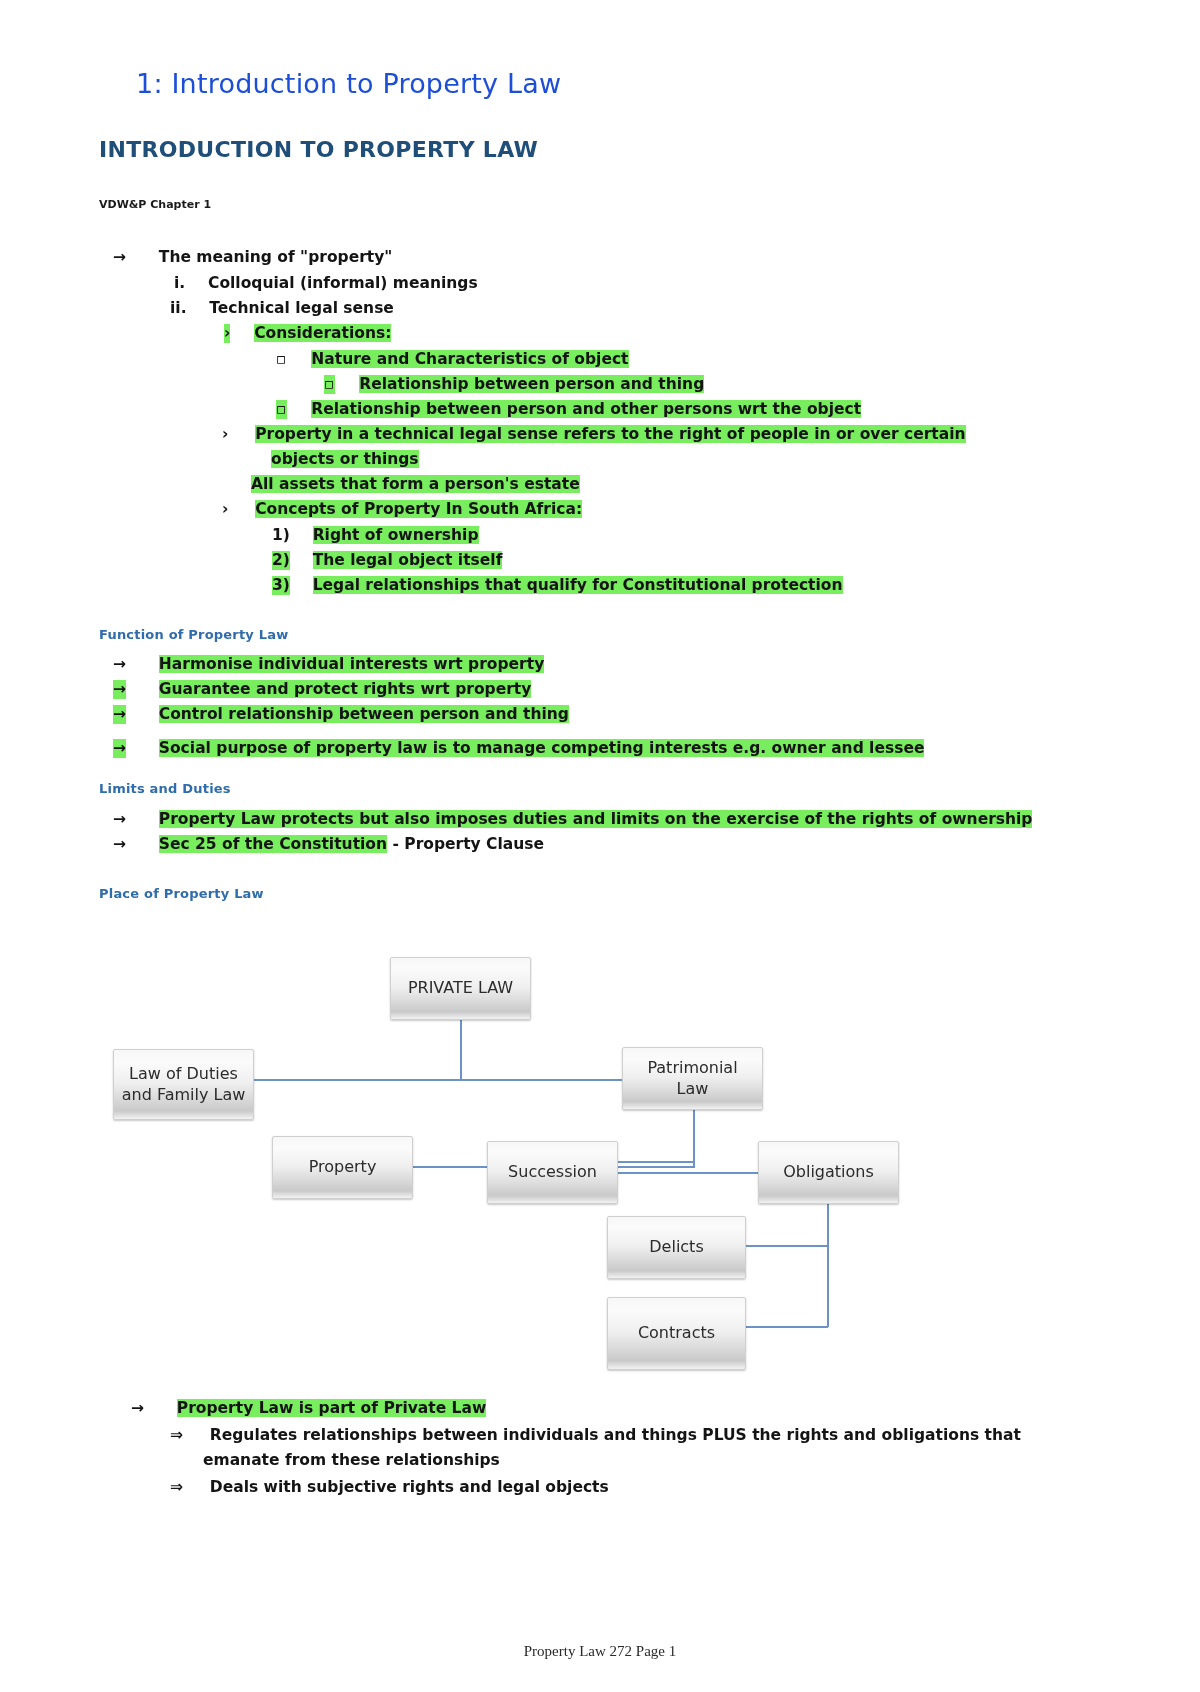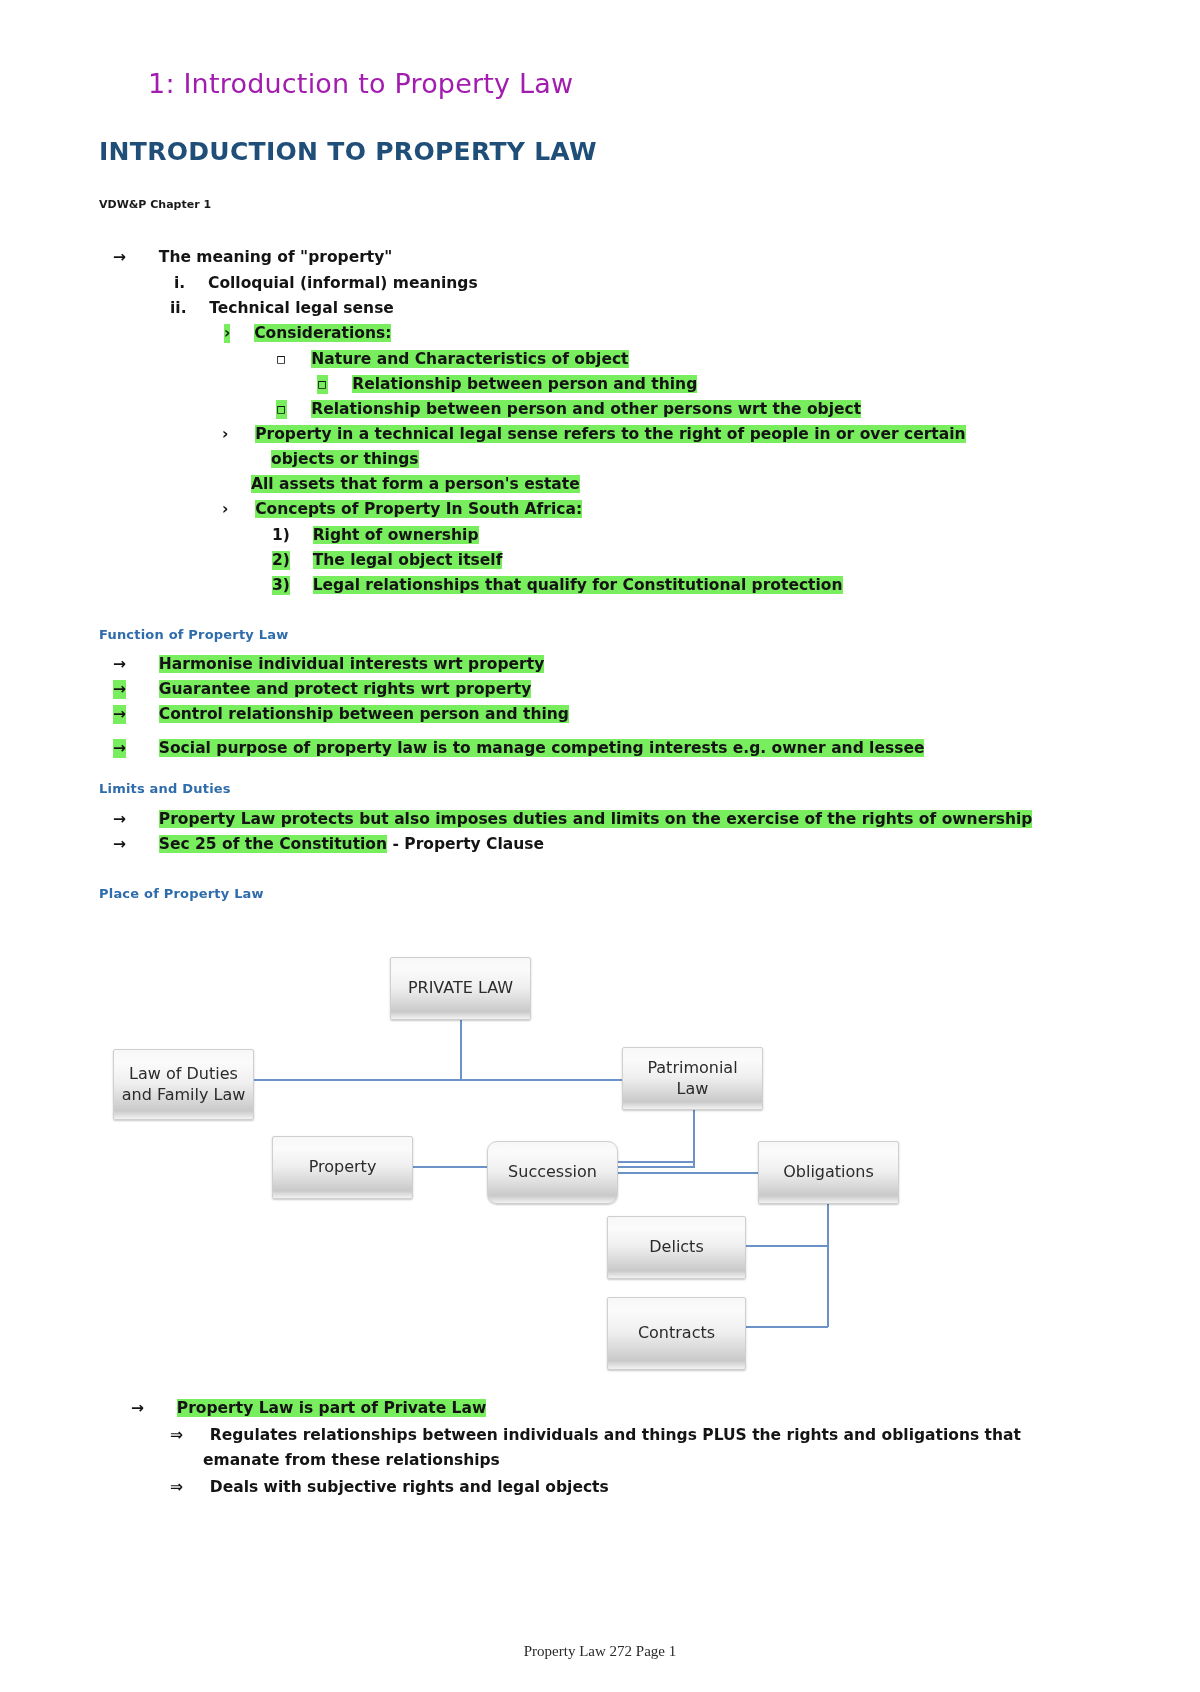--- a/index.html
+++ b/index.html
@@ -8,27 +8,27 @@
     background:#ffffff;
     font-family:"DejaVu Sans", sans-serif;
     color:#111;
     position:relative;
     overflow:hidden;
   }
   .page { position:relative; width:1200px; height:1692px; }
 
   
   .doc-title{
-    position:absolute; left:148px; top:68px;
-    font-size:27px; font-weight:400; color:#a21caf;
+    position:absolute; left:136px; top:68px;
+    font-size:27px; font-weight:400; color:#1d4ed8;
     letter-spacing:.2px; white-space:nowrap;
   }
   .h1{
     position:absolute; left:99px; top:137px;
-    font-size:25px; font-weight:700; color:#1f4e79;
+    font-size:22px; font-weight:700; color:#1f4e79;
     letter-spacing:.3px; white-space:nowrap;
   }
   .meta{
     position:absolute; left:99px; top:198px;
     font-size:11px; font-weight:600; color:#1a1a1a; white-space:nowrap;
   }
   .h2{
     position:absolute; left:99px;
     font-size:13px; font-weight:700; color:#2e6cab;
     letter-spacing:.2px; white-space:nowrap;
@@ -106,21 +106,21 @@
     <span class="hl" style="display:inline-block;width:13px"></span>
     <span class="hl">Considerations:</span>
   </div>
 
   <div class="row" style="left:276px; top:350px;">
     <span class="mk">▫</span>
     <span style="display:inline-block;width:14px"></span>
     <span class="hl">Nature and Characteristics of object</span>
   </div>
 
-  <div class="row" style="left:276px; top:375px;padding-left:41px;">
+  <div class="row" style="left:283px; top:375px;padding-left:41px;">
     <span class="mk mkhl">▫</span>
     <span class="hl" style="display:inline-block;width:14px"></span>
     <span class="hl">Relationship between person and thing</span>
   </div>
 
   <div class="row" style="left:276px; top:400px;">
     <span class="mk mkhl">▫</span>
     <span class="hl" style="display:inline-block;width:14px"></span>
     <span class="hl">Relationship between person and other persons wrt the object</span>
   </div>
@@ -229,21 +229,21 @@
     </div>
 
     <div class="box" style="left:622px; top:1047px; width:141px; height:63px;">
       <span>Patrimonial Law</span>
     </div>
 
     <div class="box" style="left:272px; top:1136px; width:141px; height:63px;">
       <span>Property</span>
     </div>
 
-    <div class="box" style="left:487px; top:1141px; width:131px; height:63px;border-radius:10px;">
+    <div class="box" style="left:487px; top:1141px; width:131px; height:63px;">
       <span>Succession</span>
     </div>
 
     <div class="box" style="left:758px; top:1141px; width:141px; height:63px;">
       <span>Obligations</span>
     </div>
 
     <div class="box" style="left:607px; top:1216px; width:139px; height:63px;">
       <span>Delicts</span>
     </div>

